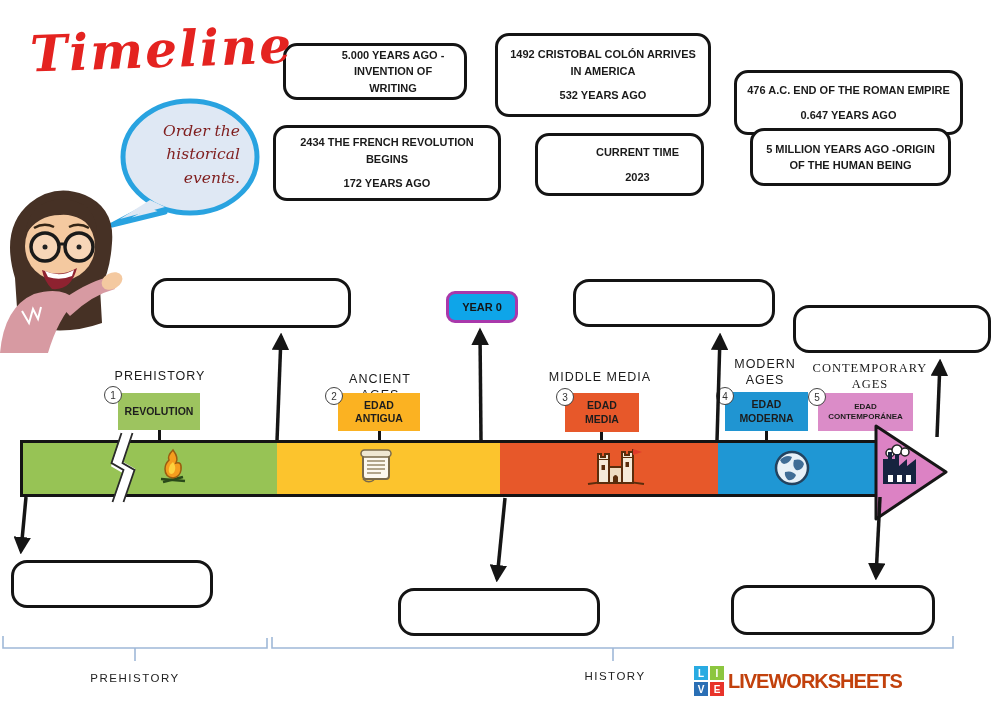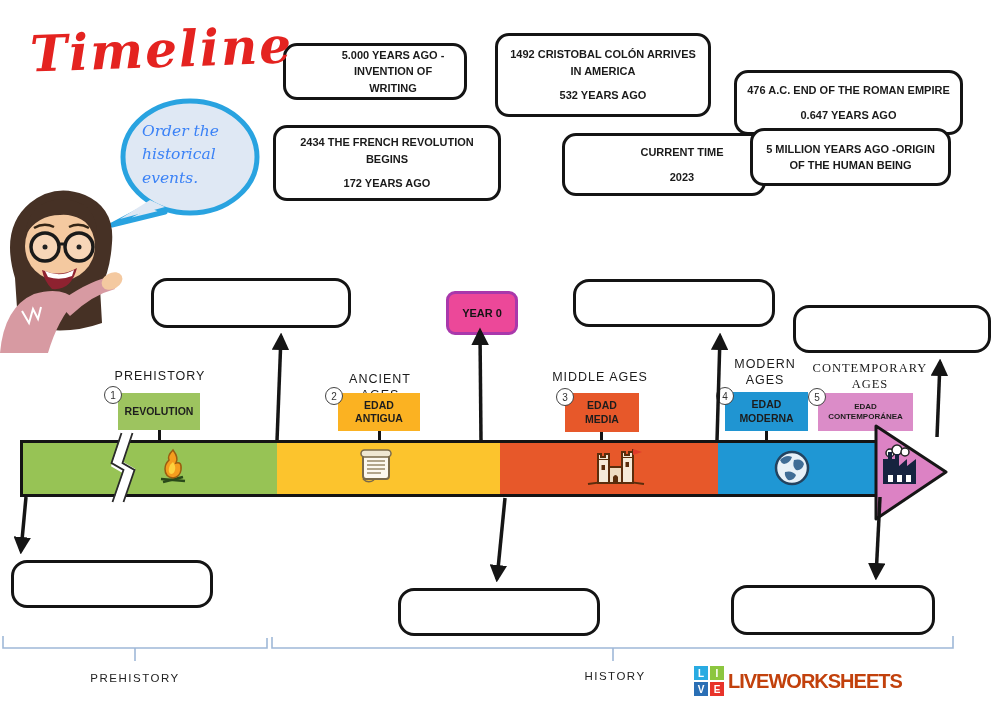--- a/index.html
+++ b/index.html
@@ -6,51 +6,51 @@
   .stage{position:relative;width:1000px;height:707px;background:#fff;overflow:hidden;
          font-family:"Liberation Sans",sans-serif;}
 
   
   .title{position:absolute;left:30px;top:20px;margin:0;font-family:"DejaVu Serif",serif;
          font-style:italic;font-weight:bold;font-size:50px;color:#e42320;
          letter-spacing:2px;transform:rotate(-2deg);z-index:3;}
 
   
   .bubble-svg{position:absolute;left:95px;top:95px;width:190px;height:150px;z-index:2;}
-  .bubble-text{position:absolute;left:142px;top:120px;width:98px;text-align:left;
-         font-family:"DejaVu Serif",serif;font-style:italic;font-size:15.5px;color:#3b82f6;
+  .bubble-text{position:absolute;left:142px;top:120px;width:98px;text-align:right;
+         font-family:"DejaVu Serif",serif;font-style:italic;font-size:15.5px;color:#7f1d1d;
          line-height:1.5;white-space:pre-line;z-index:3;}
   .avatar-svg{position:absolute;left:0;top:183px;width:135px;height:170px;z-index:2;}
 
   
   .card{position:absolute;background:#fff;border:3px solid #141414;border-radius:14px;
         display:flex;flex-direction:column;align-items:center;justify-content:center;
         text-align:center;font-weight:bold;font-size:11px;color:#1a1a1a;line-height:1.5;
         padding:4px 8px;box-sizing:border-box;z-index:2;}
   .card-text{white-space:pre-line;}
   .card-sub{margin-top:8px;white-space:pre-line;}
   .card-a{left:283px;top:43px;width:184px;height:57px;padding-left:44px;}
   .card-b{left:495px;top:33px;width:216px;height:84px;}
   .card-c{left:734px;top:40px;width:229px;height:65px;margin-top:30px;}
   .card-d{left:273px;top:125px;width:228px;height:76px;}
-  .card-e{left:562px;top:133px;width:204px;height:63px;padding-left:44px;}
+  .card-e{left:535px;top:133px;width:169px;height:63px;padding-left:44px;}
   .card-f{left:750px;top:128px;width:201px;height:58px;}
 
   
   .ans{position:absolute;background:#fff;border:3px solid #141414;border-radius:16px;
        box-sizing:border-box;z-index:2;}
   #ans-1{left:151px;top:278px;width:200px;height:50px;}
   #ans-2{left:573px;top:279px;width:202px;height:48px;}
   #ans-3{left:793px;top:305px;width:198px;height:48px;}
   #ans-4{left:11px;top:560px;width:202px;height:48px;}
   #ans-5{left:398px;top:588px;width:202px;height:48px;}
   #ans-6{left:731px;top:585px;width:204px;height:50px;}
 
   
-  .year0{position:absolute;left:446px;top:291px;width:72px;height:44px;background:#ec4899;
+  .year0{position:absolute;left:446px;top:291px;width:72px;height:32px;background:#0ea5e9;
          border:3px solid #a938ab;border-radius:9px;display:flex;align-items:center;
          justify-content:center;font-weight:bold;font-size:11px;color:#141414;
          box-sizing:border-box;z-index:2;}
 
   
   .era-en{position:absolute;font-size:12.5px;letter-spacing:1px;color:#1b1b1b;
           text-align:center;white-space:pre-line;line-height:1.3;z-index:2;}
   #era-en-1{left:110px;top:368px;width:100px;}
   #era-en-2{left:328px;top:371px;width:104px;}
   #era-en-3{left:548px;top:369px;width:104px;}
@@ -181,21 +181,21 @@
   <div class="ans" id="ans-2"></div>
   <div class="ans" id="ans-3"></div>
   <div class="ans" id="ans-4"></div>
   <div class="ans" id="ans-5"></div>
   <div class="ans" id="ans-6"></div>
 
   <div class="year0">YEAR 0</div>
 
   <div class="era-en" id="era-en-1">PREHISTORY</div>
   <div class="era-en" id="era-en-2">ANCIENT AGES</div>
-  <div class="era-en" id="era-en-3">MIDDLE AGES</div>
+  <div class="era-en" id="era-en-3">MIDDLE MEDIA</div>
   <div class="era-en" id="era-en-4">MODERN
 AGES</div>
   <div class="era-en" id="era-en-5">CONTEMPORARY
 AGES</div>
 
   <div class="num" id="era-num-1">1</div>
   <div class="num" id="era-num-2">2</div>
   <div class="num" id="era-num-3">3</div>
   <div class="num" id="era-num-4">4</div>
   <div class="num" id="era-num-5">5</div>

